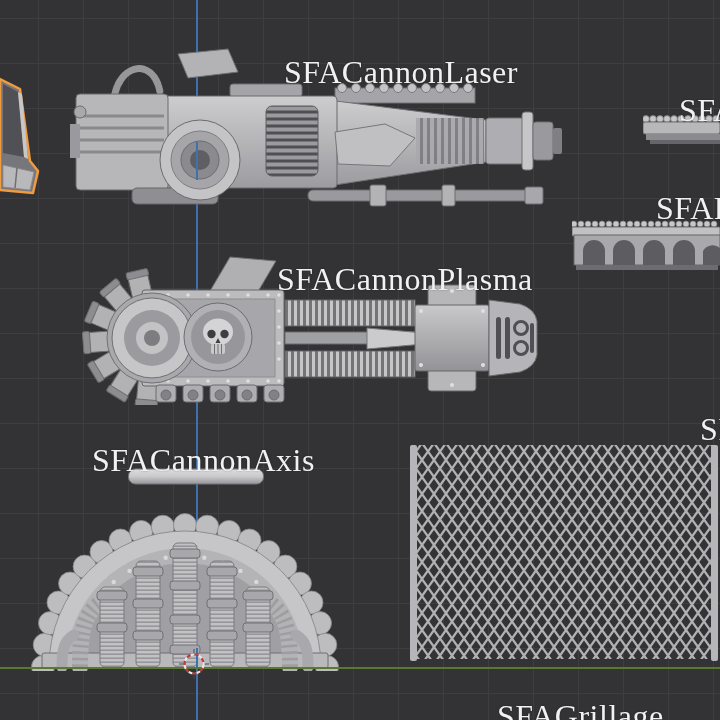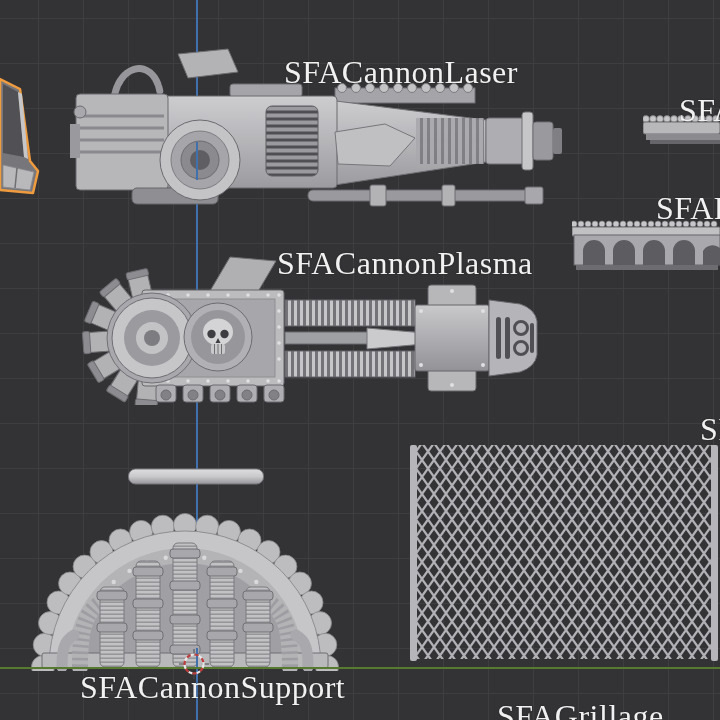--- a/index.html
+++ b/index.html
@@ -16,21 +16,21 @@
   .axis-z{position:absolute;left:196px;top:0;width:2px;height:720px;background:#4070ad;z-index:1;}
   .axis-z-seg{position:absolute;left:196px;width:2px;background:#4070ad;z-index:3;}
   .axis-y{position:absolute;left:0;top:667px;width:720px;height:2px;background:#567a2f;z-index:4;}
   .model{position:absolute;z-index:2;}
   .overlay4{position:absolute;z-index:4;}
   .lbl{
     position:absolute;z-index:5;color:#f1f1f1;font-size:32px;line-height:1;
     letter-spacing:0.5px;white-space:nowrap;text-shadow:0 0 2px rgba(0,0,0,.35);
   }
   #lbl-laser{left:284px;top:56px;}
-  #lbl-plasma{left:277px;top:247px;text-align:center;}
+  #lbl-plasma{left:277px;top:263px;text-align:center;}
   #lbl-axis{left:92px;top:444px;}
   #lbl-support{left:80px;top:671px;}
   #lbl-grillage{left:497px;top:668px;margin-top:32px;}
   #lbl-right-top{left:679px;top:94px;}
   #lbl-right-mid{left:656px;top:192px;}
   #lbl-right-low{left:700px;top:413px;}
 </style>
 </head>
 <body>
 
@@ -405,19 +405,19 @@
   </svg>
 
   <svg class="overlay4" style="left:178px;top:648px;" width="32" height="32" viewBox="0 0 32 32">
     <path d="M16,1 V8 M16,24 V31 M1,16 H8 M24,16 H31" stroke="#4a4a4e" stroke-width="1"></path>
     <circle cx="16" cy="16" r="9.5" fill="none" stroke="#e8e8e8" stroke-width="2.2" stroke-dasharray="4.1 4.1"></circle>
     <circle cx="16" cy="16" r="9.5" fill="none" stroke="#c03d3d" stroke-width="2.2" stroke-dasharray="4.1 4.1" stroke-dashoffset="4.1"></circle>
   </svg>
 
   <div class="lbl" id="lbl-laser">SFACannonLaser</div>
   <div class="lbl" id="lbl-plasma">SFACannonPlasma</div>
-  <div class="lbl" id="lbl-support">SFACannonSupport</div>
+  <div class="lbl" id="lbl-axis">SFACannonAxis</div>
   <div class="lbl" id="lbl-grillage">SFAGrillage</div>
   <div class="lbl" id="lbl-right-top">SFA</div>
   <div class="lbl" id="lbl-right-mid">SFAR</div>
   <div class="lbl" id="lbl-right-low">SF</div>
 
 </div>
 
 </body></html>

